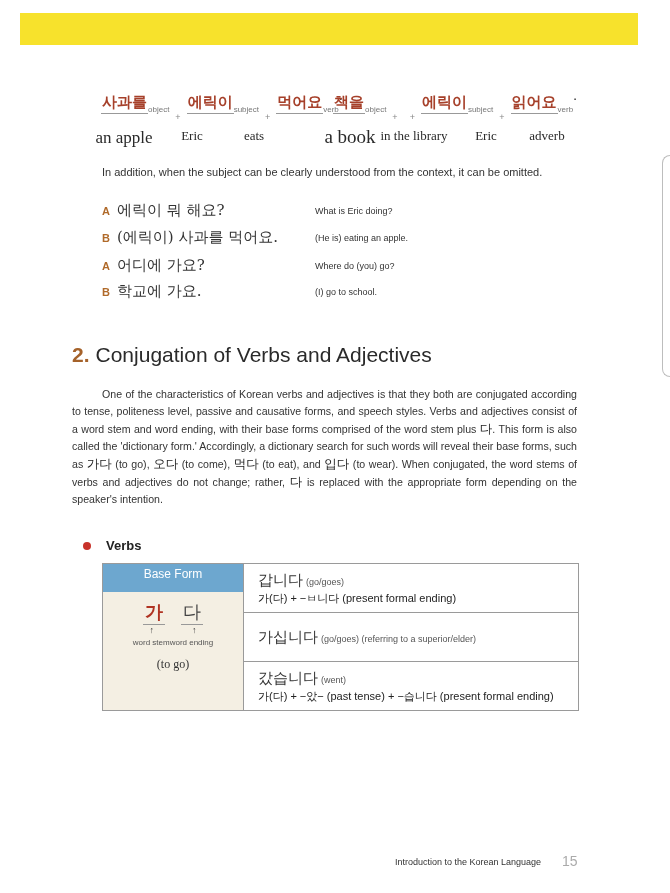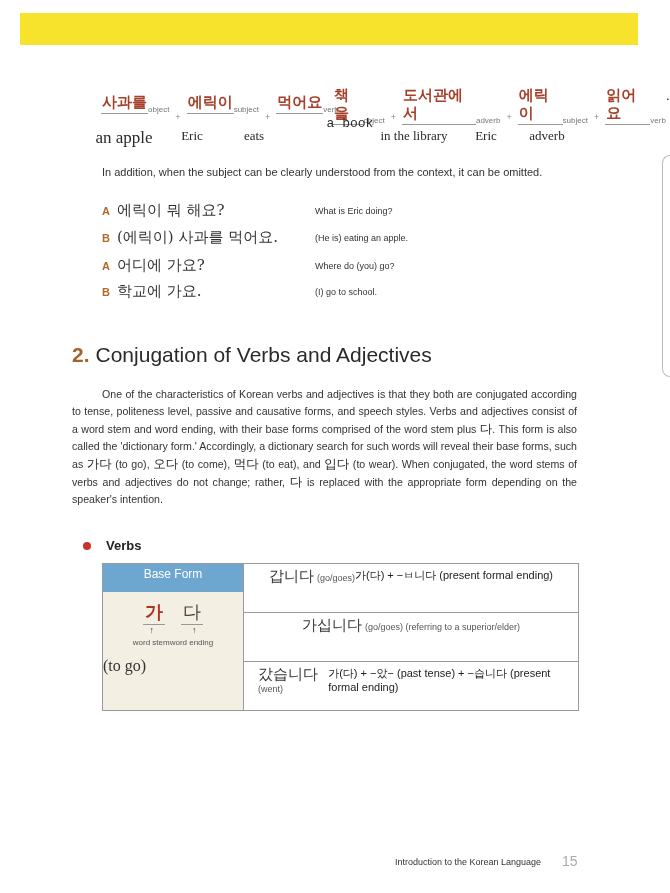--- a/index.html
+++ b/index.html
@@ -39,23 +39,23 @@
 
   .table { position:absolute; left:102px; top:563px; width:475px; height:146px; border:1px solid #9a9a9a; display:flex; }
   .table .left { width:140px; background:#f4efe3; border-right:1px solid #9a9a9a; position:relative; }
   .table .left .hdr { background:#6da7cf; color:#fff; font-size:12px; text-align:center; height:28px; line-height:20px; }
   .table .left .big { position:absolute; top:36px; left:0; width:140px; display:flex; justify-content:center; gap:16px; }
   .table .left .big span { font-family:"DejaVu Sans", sans-serif; font-size:18px; border-bottom:1px solid #999; padding:0 2px; }
   .table .left .big .stem { color:#b03322; font-weight:bold; }
   .table .left .big .end { color:#444; }
   .table .left .arrows { position:absolute; top:61px; left:0; width:140px; display:flex; justify-content:center; gap:38px; font-size:9px; color:#444; }
   .table .left .labels { position:absolute; top:74px; left:0; width:140px; display:flex; justify-content:center; gap:0; font-size:8px; color:#555; }
-  .table .left .gloss { position:absolute; top:93px; left:0; width:140px; font-family:"Liberation Serif", serif; font-size:16px; color:#333; }
+  .table .left .gloss { position:absolute; top:93px; left:0; width:140px; text-align:center; font-family:"Liberation Serif", serif; font-size:12px; color:#333; }
   .table .right { flex:1; display:flex; flex-direction:column; }
-  .table .row { flex:1; padding:3px 14px; border-bottom:1px solid #9a9a9a; display:flex; flex-direction:row; justify-content:center; }
+  .table .row { flex:1; padding:3px 14px; border-bottom:1px solid #9a9a9a; display:flex; flex-direction:column; justify-content:center; }
   .table .row:last-child { border-bottom:none; }
   .table .row .l1 { font-size:9px; color:#555; }
   .table .row .l1 .kf { font-family:"DejaVu Serif", serif; font-size:15px; color:#333; margin-right:3px; }
   .table .row .l2 { font-size:11px; color:#222; margin-top:1px; }
 
   .footer { position:absolute; left:395px; top:857px; font-size:9px; color:#333; }
   .pagenum { position:absolute; left:562px; top:853px; font-size:14px; color:#aaa; }
 </style>
 </head>
 <body>
@@ -85,38 +85,34 @@
   <span style="position:absolute; left:192px; top:42px; transform:translateX(-50%); white-space:nowrap; font-family:'Liberation Serif', serif; font-size:13px;">Eric</span>
   <span style="position:absolute; left:254px; top:42px; transform:translateX(-50%); white-space:nowrap; font-family:'Liberation Serif', serif; font-size:13px;">eats</span>
 </div>
 
 <div class="wb" style="left:333px;">
   <div class="word">
     <span class="ko">책을</span>
     <span class="role">object</span>
   </div>
   <span class="plus">+</span>
-  <div class="word">
-    <span class="ko">도서관에서</span>
-    <span class="role">adverb</span>
-  </div>
   <span class="plus">+</span>
   <div class="word">
     <span class="ko">에릭이</span>
     <span class="role">subject</span>
   </div>
   <span class="plus">+</span>
   <div class="word">
     <span class="ko">읽어요</span>
     <span class="role">verb</span>
   </div>
   <span class="dot">.</span>
 </div>
 <div style="position:absolute; left:0; top:86px;">
-  <span style="position:absolute; left:350px; top:30px; transform:translateX(-50%); white-space:nowrap; font-family:Liberation Mono, monospace; font-size:13px;">a book</span>
+  <span style="position:absolute; left:350px; top:40px; transform:translateX(-50%); white-space:nowrap; font-family:Liberation Serif, serif; font-size:19px;">a book</span>
   <span style="position:absolute; left:414px; top:42px; transform:translateX(-50%); white-space:nowrap; font-family:'Liberation Serif', serif; font-size:13px;">in the library</span>
   <span style="position:absolute; left:486px; top:42px; transform:translateX(-50%); white-space:nowrap; font-family:'Liberation Serif', serif; font-size:13px;">Eric</span>
   <span style="position:absolute; left:547px; top:42px; transform:translateX(-50%); white-space:nowrap; font-family:'Liberation Serif', serif; font-size:13px;">adverb</span>
 </div>
 
 <div class="note">In addition, when the subject can be clearly understood from the context, it can be omitted.</div>
 
 <div class="dialog" style="top:201px;">
   <span class="spk">A</span>
   <span class="ko">에릭이 뭐 해요?</span>

